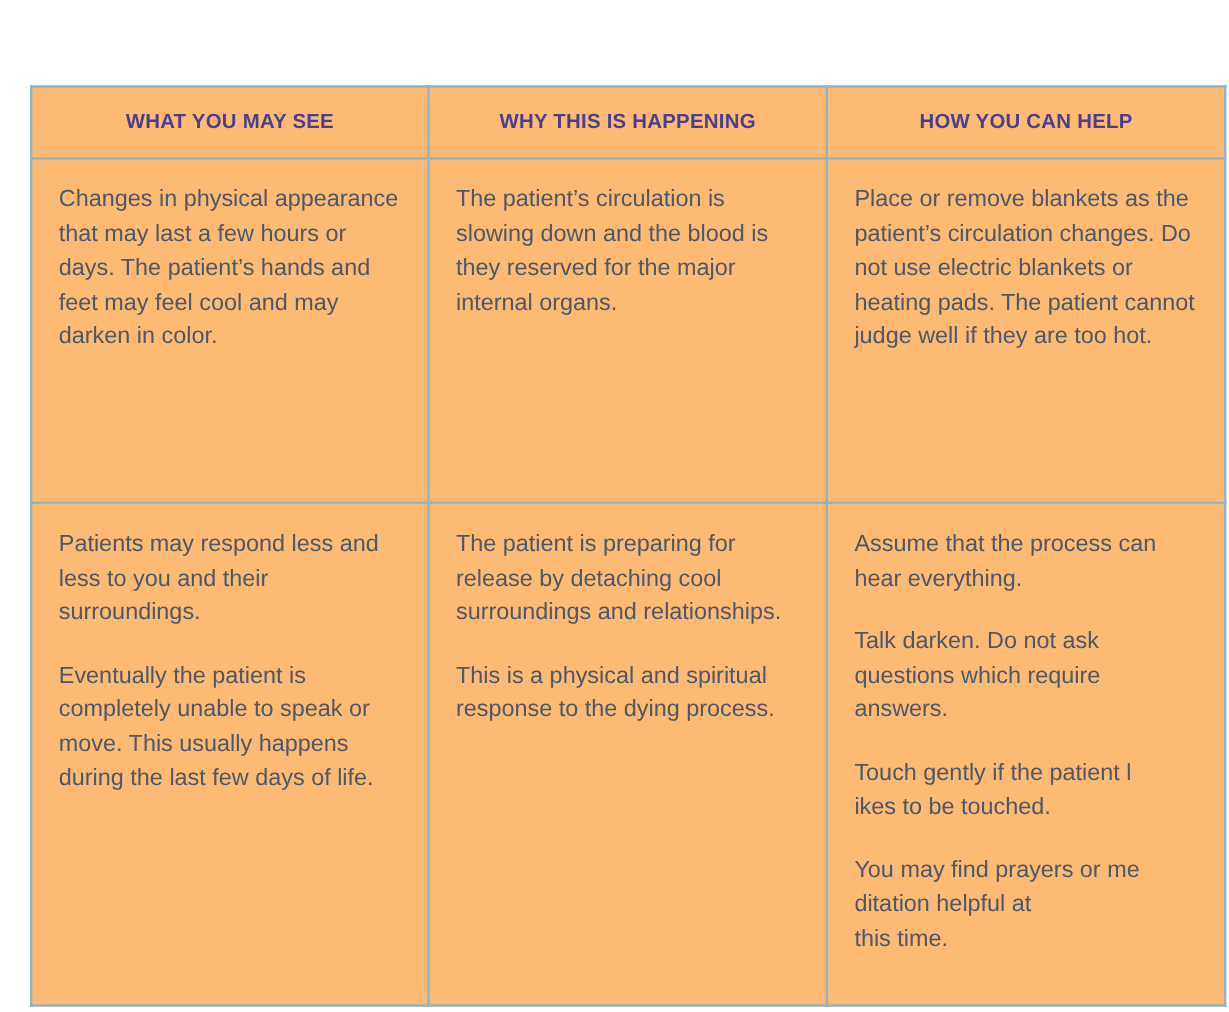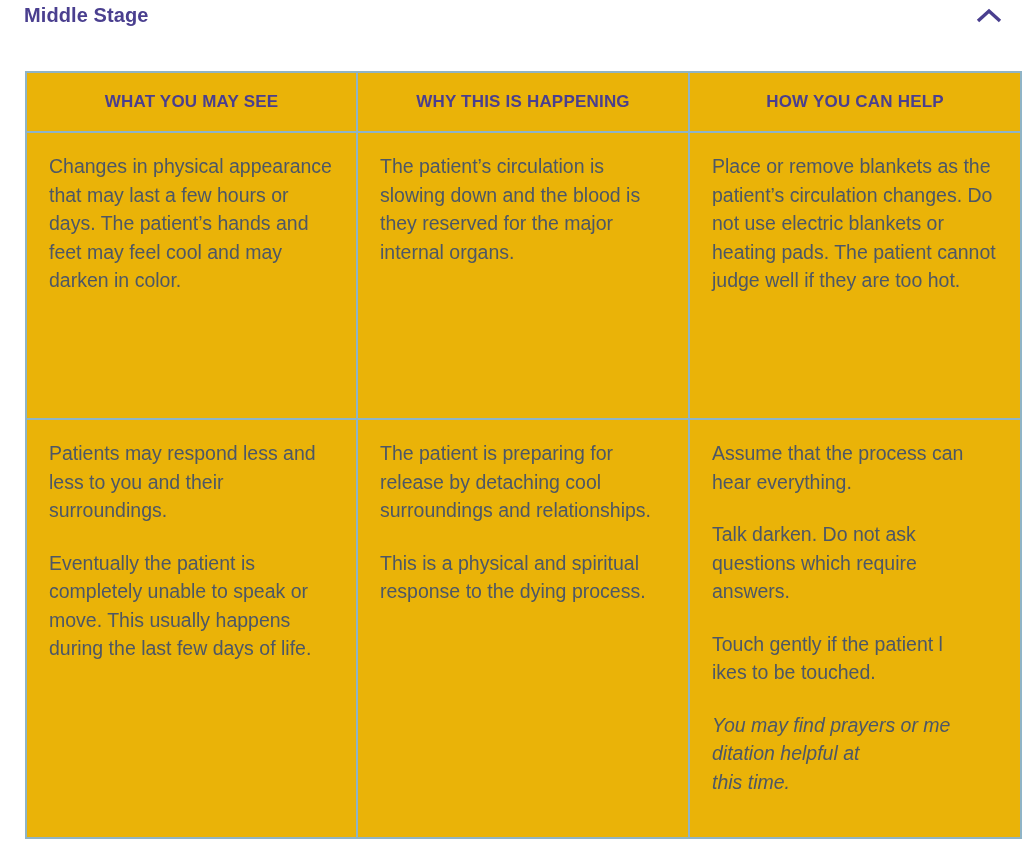--- a/index.html
+++ b/index.html
@@ -75,21 +75,21 @@
   }
 
   .stage-table col.c1 { width: 331px; }
   .stage-table col.c2 { width: 332px; }
   .stage-table col.c3 { width: 332px; }
 
   .stage-table th,
   .stage-table td {
     border: 2px solid #8fb4c6;
     vertical-align: top;
-    background: #eab308;
+    background: #fdba74;
     box-sizing: border-box;
   }
 
   .stage-table th {
     height: 60px;
     text-align: center;
     vertical-align: middle;
     font-size: 17px;
     font-weight: bold;
     letter-spacing: 0.2px;
@@ -113,28 +113,20 @@
   }
   .cell-para:last-child {
     margin-bottom: 0;
   }
 </style>
 </head>
 <body>
 
 <div class="page">
 
-  <div class="section-header">
-    <h2 class="section-title">Middle Stage</h2>
-    <button class="chevron-btn" aria-label="collapse">
-      <svg width="26" height="16" viewBox="0 0 26 16" aria-hidden="true">
-        <path d="M2 13 L13 3 L24 13" fill="none" stroke="#4a3f8f" stroke-width="3.4" stroke-linecap="butt" stroke-linejoin="miter"></path>
-      </svg>
-    </button>
-  </div>
 
   <table class="stage-table">
     <colgroup>
       <col class="c1">
         <col class="c2">
         <col class="c3">
     </colgroup>
     <thead>
       <tr>
         <th>WHAT YOU MAY SEE</th>
@@ -161,21 +153,21 @@
         </td>
         <td>
           <p class="cell-para">The patient is preparing for release by detaching cool surroundings and relationships.</p>
           <p class="cell-para">This is a physical and spiritual response to the dying process.</p>
         </td>
         <td>
           <p class="cell-para">Assume that the process can hear everything.</p>
           <p class="cell-para">Talk darken. Do not ask questions which require answers.</p>
           <p class="cell-para" style="white-space: pre-line;">Touch gently if the patient l
 ikes to be touched.</p>
-          <p class="cell-para" style="white-space: pre-line; font-style: italic;">You may find prayers or me
+          <p class="cell-para" style="white-space: pre-line;">You may find prayers or me
 ditation helpful at
 this time.</p>
         </td>
       </tr>
     </tbody>
   </table>
 
 </div>
 
 </body></html>

